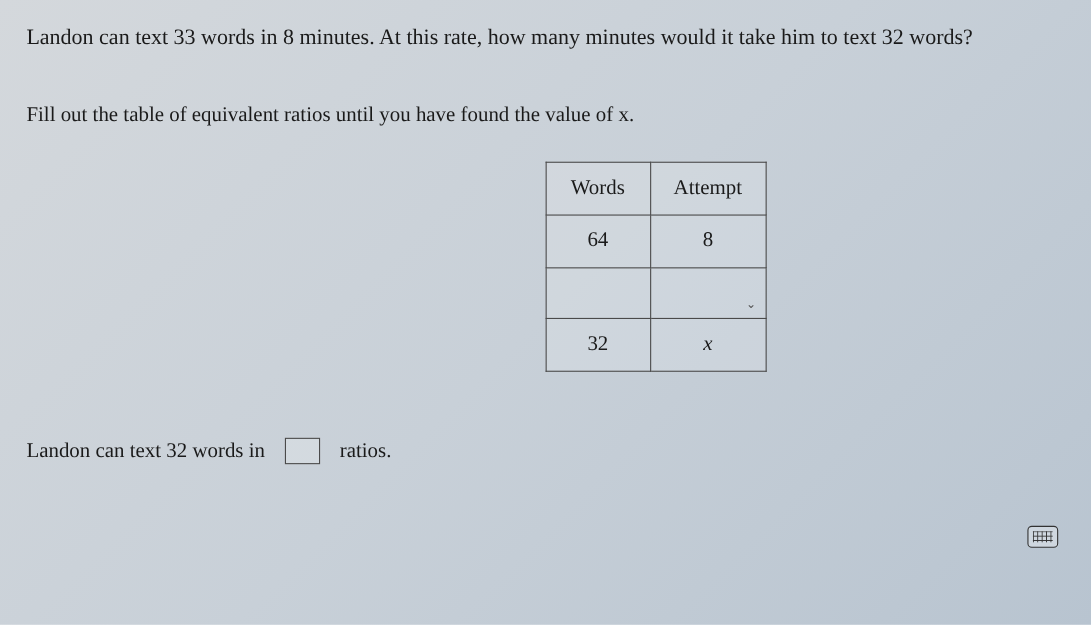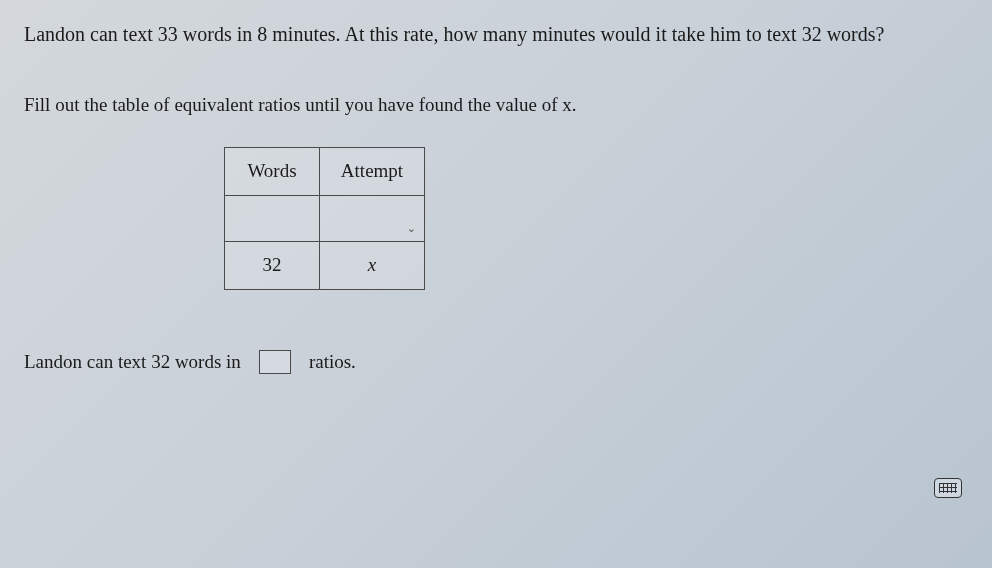--- a/index.html
+++ b/index.html
@@ -23,21 +23,21 @@
       font-weight: 500;
     }
     .instruction-text {
       font-size: 19px;
       line-height: 1.4;
       margin-bottom: 28px;
       margin-top: 44px;
     }
     .table-container {
       display: flex;
-      justify-content: flex-start;
+      justify-content: center;
       margin-left: 200px;
       margin-bottom: 60px;
     }
     table {
       border-collapse: collapse;
       background: rgba(255,255,255,0.15);
     }
     th, td {
       border: 1.5px solid #4a4a4a;
       text-align: center;
@@ -129,20 +129,24 @@
 
 <div class="instruction-text">Fill out the table of equivalent ratios until you have found the value of x.</div>
 
 <div class="table-container">
   <table>
     <tbody>
         <tr>
       <th>Words</th>
       <th>Attempt</th>
     </tr>
+    <tr>
+      <td>64</td>
+      <td>8</td>
+    </tr>
     <tr class="input-row">
       <td></td>
       <td>
         <span></span>
         <span class="dropdown-indicator">⌄</span>
       </td>
     </tr>
     <tr>
       <td>32</td>
       <td><span class="italic-var">x</span></td>

